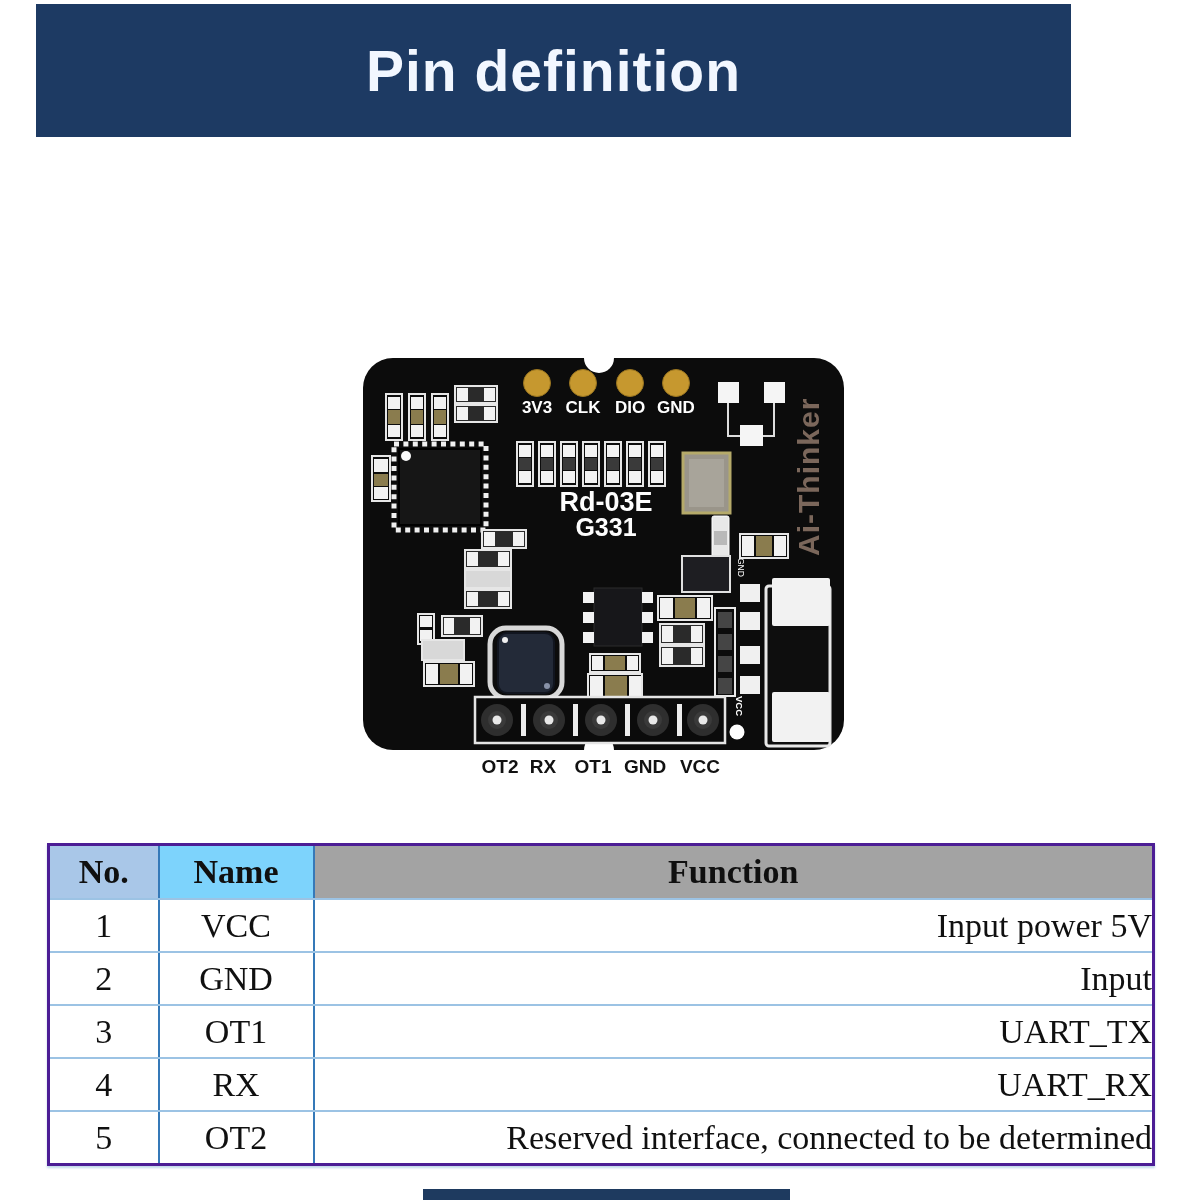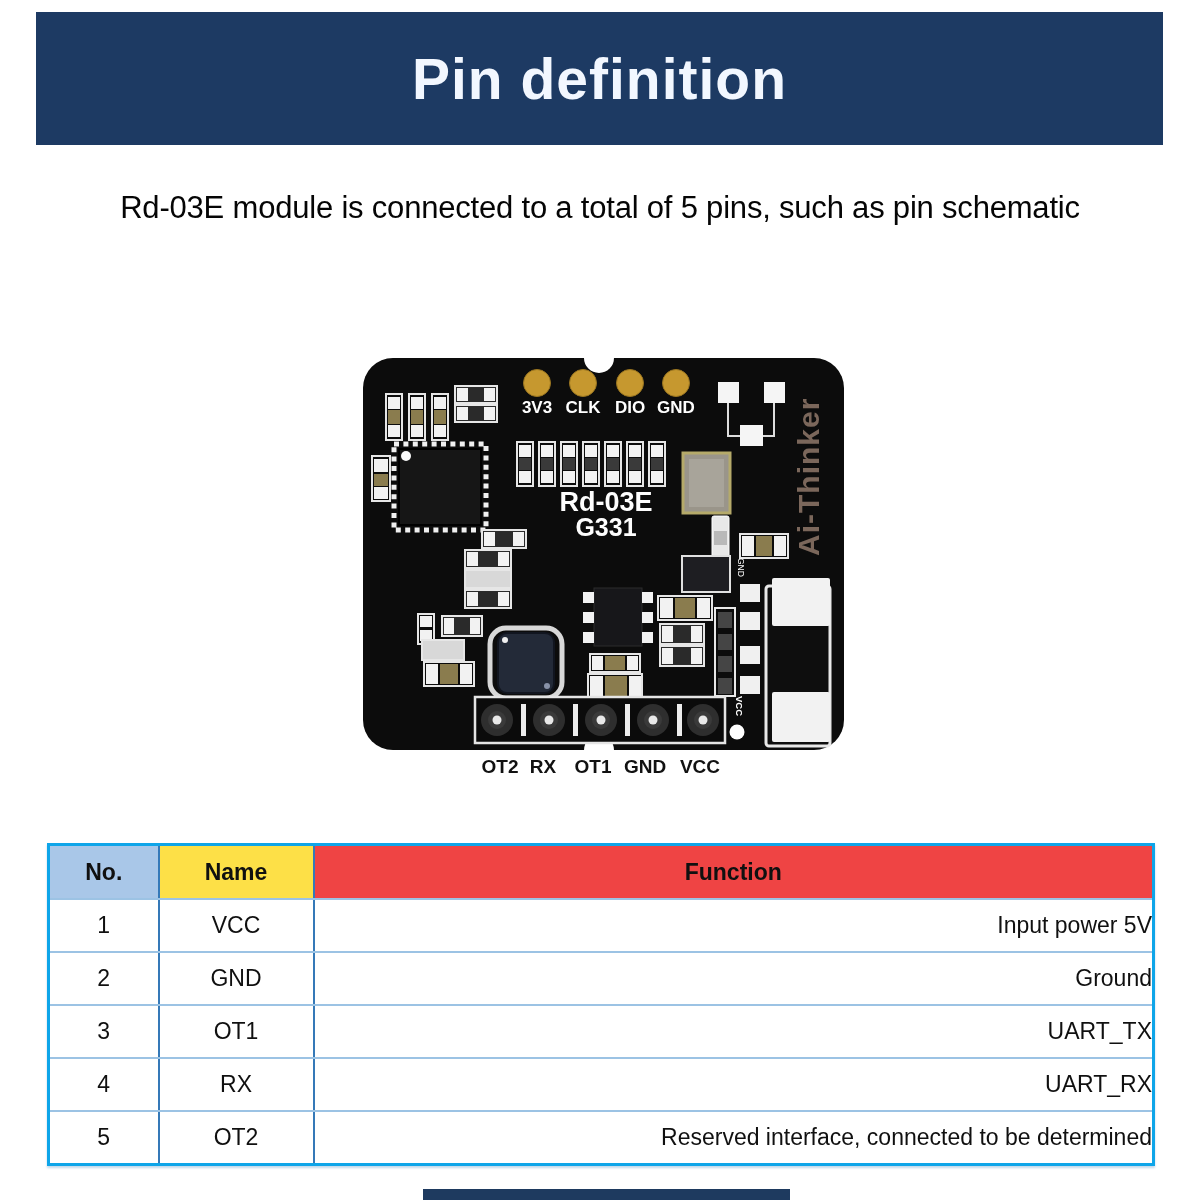--- a/index.html
+++ b/index.html
@@ -1,39 +1,39 @@
 <!DOCTYPE html>
 <html><head>
 <meta charset="utf-8">
 <style>
   html,body{margin:0;padding:0;background:#ffffff;}
   body{width:1200px;height:1200px;position:relative;overflow:hidden;
        font-family:"Liberation Sans",sans-serif;}
 
   
-  .banner{position:absolute;left:36px;top:12px;width:1127px;height:133px;
+  .banner{position:absolute;left:36px;top:4px;width:1035px;height:133px;
           display:flex;align-items:center;justify-content:center;}
   .banner h1{margin:0;font-size:57px;font-weight:bold;letter-spacing:1px;
              font-family:"Liberation Sans",sans-serif;}
 
   
   .intro{position:absolute;top:176px;left:0;width:1200px;text-align:center;
          color:#050505;font-size:31px;line-height:63px;letter-spacing:-0.2px;}
 
   
   .pcb-wrap{position:absolute;left:362px;top:356px;width:484px;height:424px;}
   .pcb-wrap svg{display:block;}
   text{font-family:"Liberation Sans",sans-serif;}
   .serif-t{font-family:"Liberation Serif",serif;}
 
   
   table.pin-table{position:absolute;left:47px;top:843px;width:1105px;
         border-collapse:collapse;table-layout:fixed;
-        font-family:Liberation Sans, sans-serif;font-size:23px;color:#101010;
-        border:3px solid #0ea5e9;box-shadow:0 2px 2px rgba(120,170,210,.45);}
+        font-family:Liberation Serif, serif;font-size:34px;color:#101010;
+        border:3px solid #4c1d95;box-shadow:0 2px 2px rgba(120,170,210,.45);}
   table.pin-table th{height:52px;font-weight:bold;text-align:center;}
   table.pin-table td{height:51px;}
   table.pin-table th,table.pin-table td{
         border-left:2px solid #3579b8;border-right:2px solid #3579b8;
         border-top:2px solid #9cc3e4;border-bottom:2px solid #9cc3e4;
         padding:0;}
   col.c-no{width:110px;} col.c-name{width:155px;} col.c-func{width:840px;}
   td.c-center{text-align:center;}
   td.c-left{text-align:right;padding-left:13px;}
 
@@ -41,21 +41,20 @@
   .footer-bar{position:absolute;left:423px;top:1189px;width:367px;height:11px;}
 </style>
 </head>
 <body>
 
 <div class="banner" style="background: rgb(29, 58, 99);">
   <h1 style="color: rgb(242, 247, 255);">Pin definition</h1>
 </div>
 
 <div class="intro">
-  <div>Rd-03E module is connected to a total of 5 pins, such as pin schematic</div>
 </div>
 
 <div class="pcb-wrap">
 <svg width="484" height="424" viewBox="0 0 484 424" xmlns="http://www.w3.org/2000/svg">
 
   <rect x="1" y="2" width="481" height="392" rx="30" fill="#0c0c0c"></rect>
   <circle cx="237" cy="2" r="15" fill="#ffffff"></circle>
   <circle cx="237" cy="394" r="15" fill="#ffffff"></circle>
 
   <g>
@@ -315,34 +314,34 @@
 
 <table class="pin-table">
   <colgroup>
       <col class="c-no">
       <col class="c-name">
       <col class="c-func">
     </colgroup>
   <thead>
     <tr>
       <th style="background: rgb(169, 199, 232);">No.</th>
-      <th style="background: #fde047;">Name</th>
-      <th style="background: #ef4444;">Function</th>
+      <th style="background: #7dd3fc;">Name</th>
+      <th style="background: #a3a3a3;">Function</th>
     </tr>
   </thead>
   <tbody>
     <tr>
       <td class="c-center">1</td>
       <td class="c-center">VCC</td>
       <td class="c-left">Input power 5V</td>
     </tr>
     <tr>
       <td class="c-center">2</td>
       <td class="c-center">GND</td>
-      <td class="c-left">Ground</td>
+      <td class="c-left">Input</td>
     </tr>
     <tr>
       <td class="c-center">3</td>
       <td class="c-center">OT1</td>
       <td class="c-left">UART_TX</td>
     </tr>
     <tr>
       <td class="c-center">4</td>
       <td class="c-center">RX</td>
       <td class="c-left">UART_RX</td>

